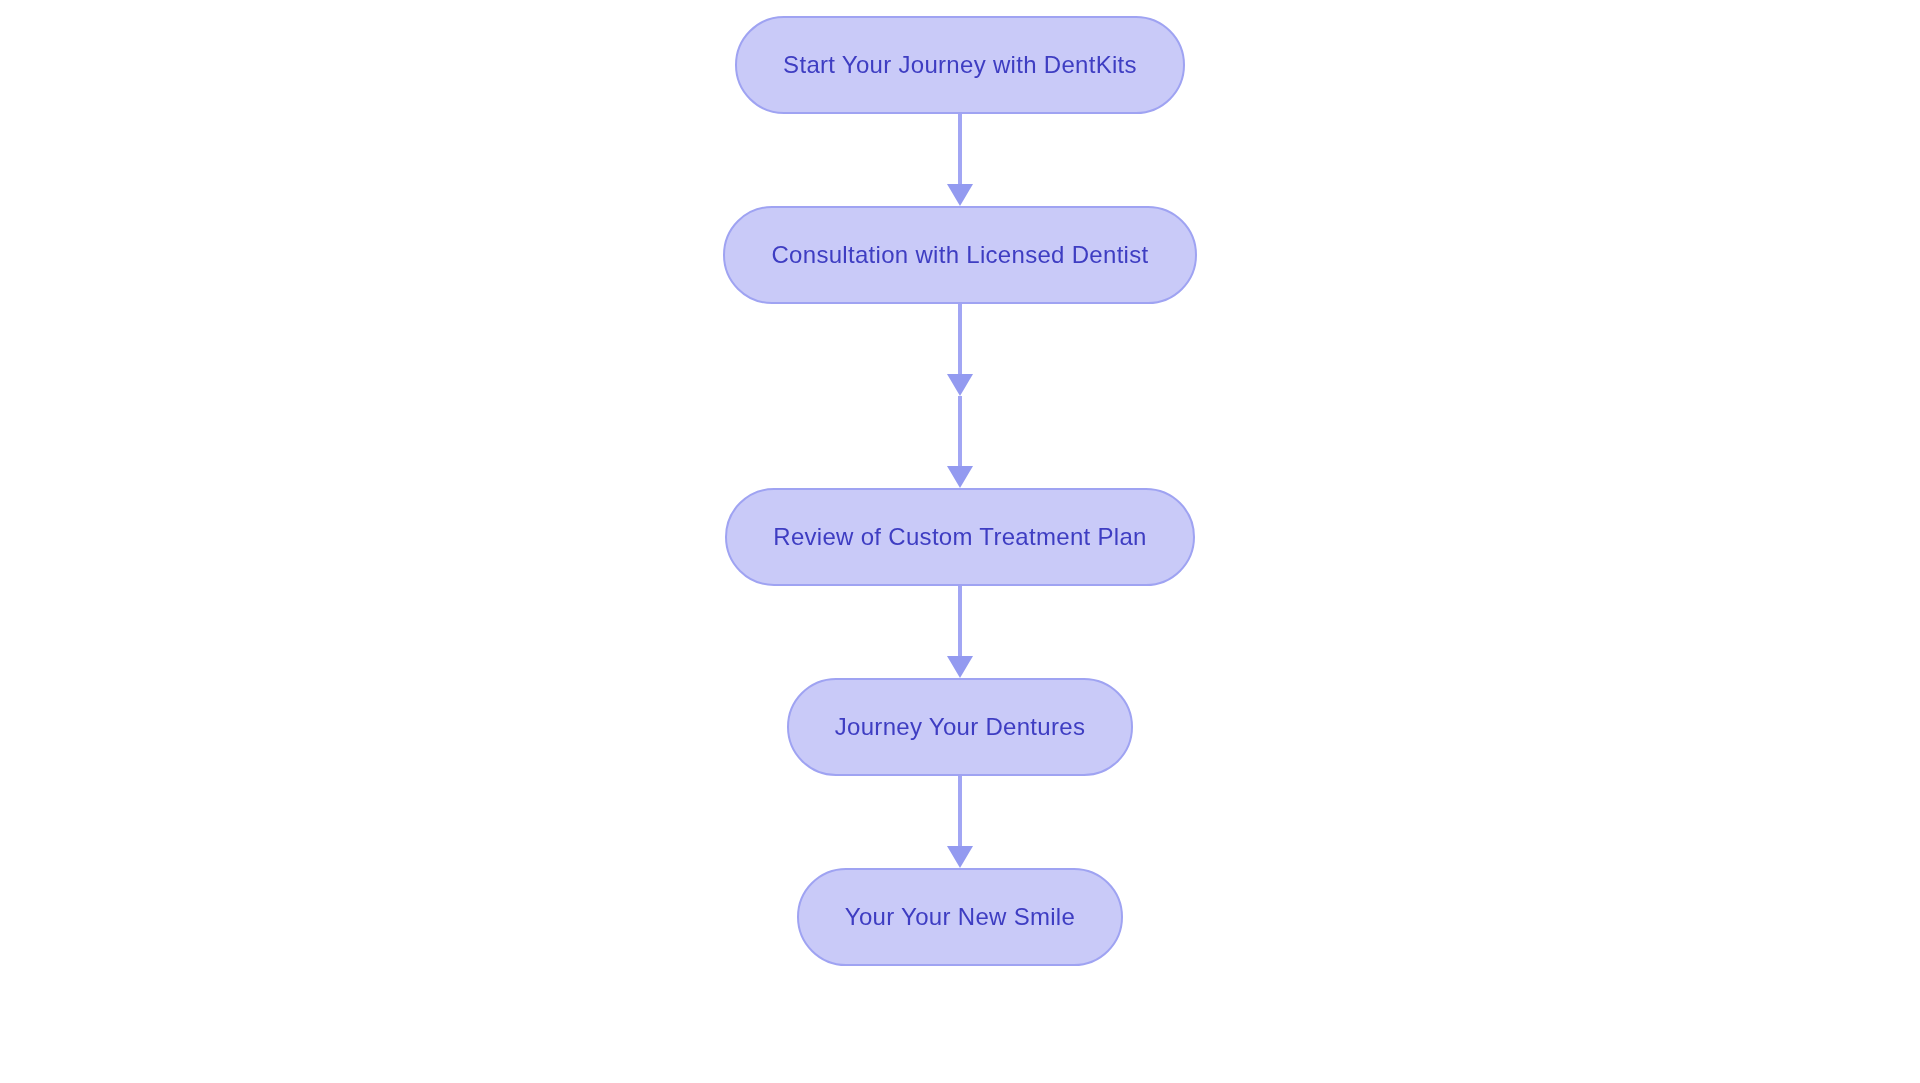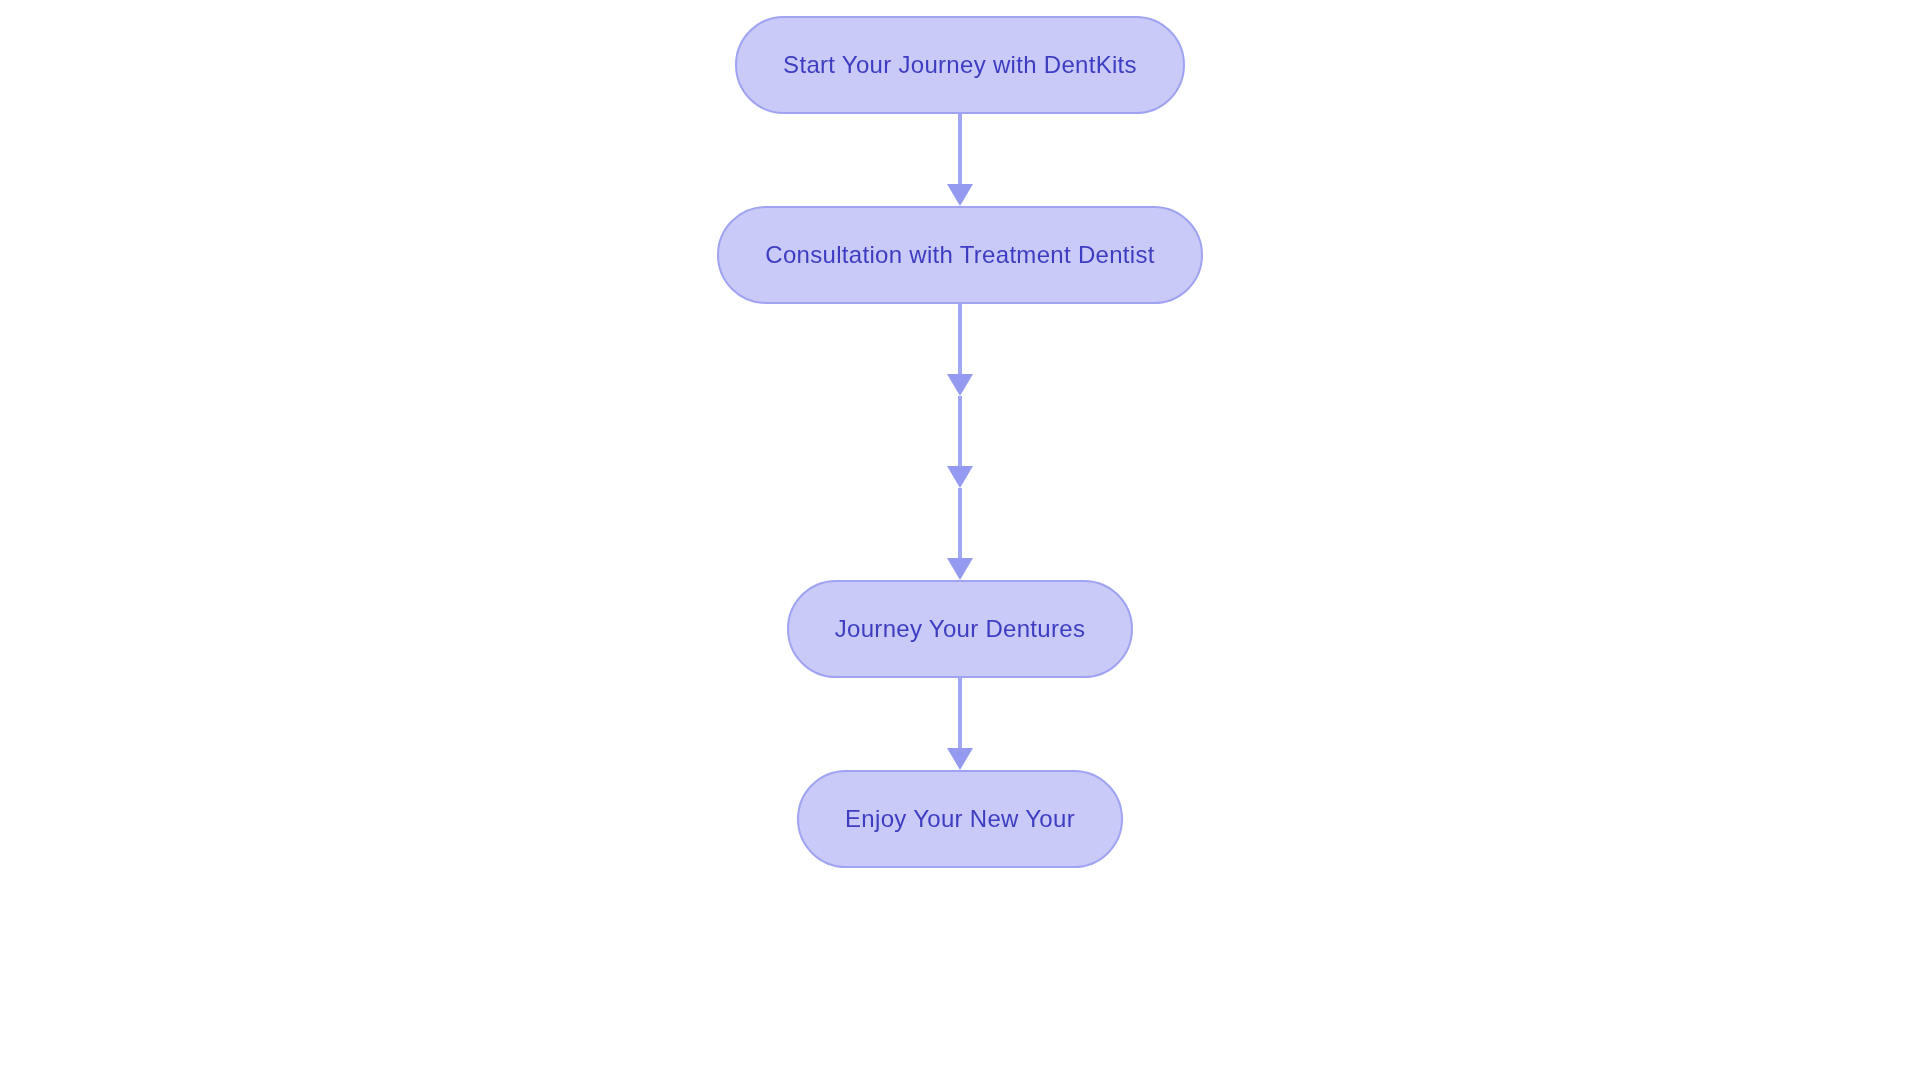--- a/index.html
+++ b/index.html
@@ -68,46 +68,49 @@
   <div class="flow-node">
     <span>Start Your Journey with DentKits</span>
   </div>
 
   <div class="flow-arrow">
     <div class="arrow-line"></div>
     <div class="arrow-head"></div>
   </div>
 
   <div class="flow-node">
-    <span>Consultation with Treatment Dentist</span>
+    <span>Consultation with Licensed Dentist</span>
   </div>
 
   <div class="flow-arrow">
     <div class="arrow-line"></div>
     <div class="arrow-head"></div>
   </div>
 
 
   <div class="flow-arrow">
     <div class="arrow-line"></div>
     <div class="arrow-head"></div>
   </div>
 
+  <div class="flow-node">
+    <span>Review of Custom Treatment Plan</span>
+  </div>
 
   <div class="flow-arrow">
     <div class="arrow-line"></div>
     <div class="arrow-head"></div>
   </div>
 
   <div class="flow-node">
     <span>Journey Your Dentures</span>
   </div>
 
   <div class="flow-arrow">
     <div class="arrow-line"></div>
     <div class="arrow-head"></div>
   </div>
 
   <div class="flow-node">
-    <span>Enjoy Your New Your</span>
+    <span>Your Your New Smile</span>
   </div>
 
 </div>
 
 </body></html>

